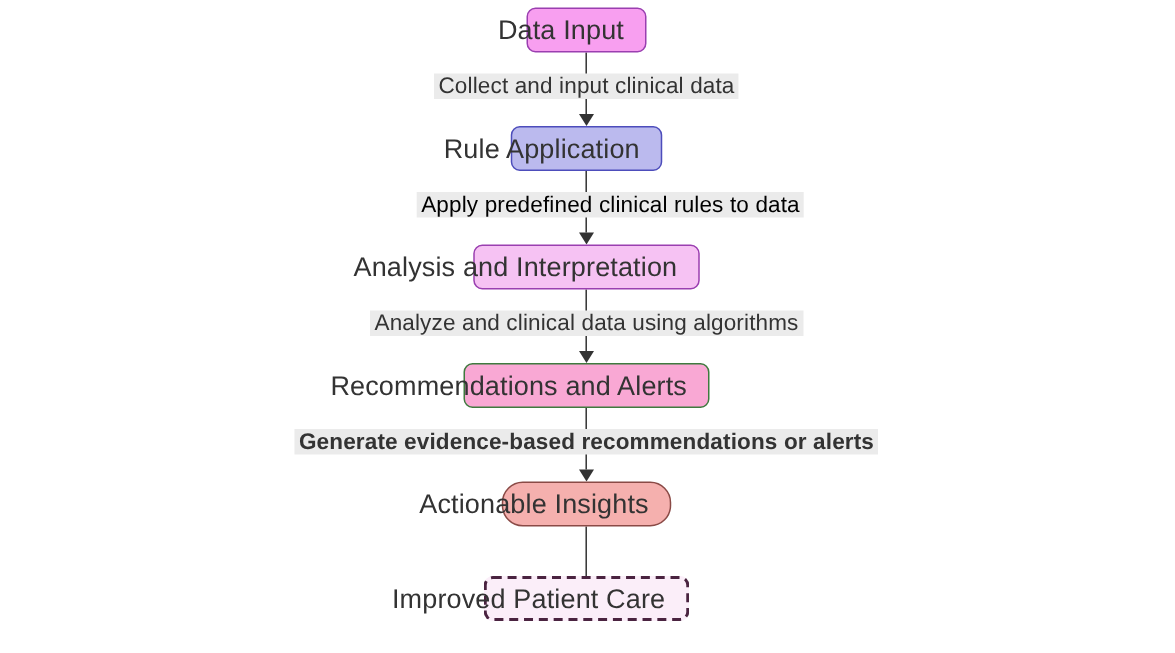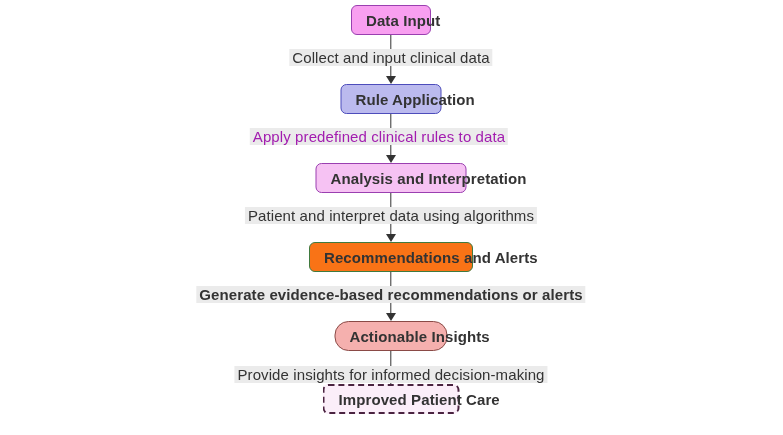--- a/index.html
+++ b/index.html
@@ -21,31 +21,30 @@
     height: 435px;
   }
 
   
   .node {
     position: absolute;
     transform: translateX(-50%);
     box-sizing: border-box;
     display: flex;
     align-items: center;
-    justify-content: flex-start;
+    justify-content: flex-end;
     border-radius: 6px;
     border-width: 1.3px;
     border-style: solid;
     height: 30px;
     padding: 0 14px;
     white-space: nowrap;
-    font-size: 15px;
+    font-size: 18px;
     line-height: 1;
     letter-spacing: 0.1px;
-    font-weight: bold;
   }
   .node-label {
     display: block;
     pointer-events: none;
   }
 
   .node.dashed {
     border-style: dashed;
     border-width: 2.2px;
   }
@@ -82,40 +81,39 @@
 </style>
 </head>
 <body>
 
 <div id="flowchart">
     <div class="edge-line" style="left: 391px; top: 35px; height: 41px; background: rgb(51, 51, 51);"></div>
     <div class="edge-arrow" style="left: 391px; top: 76px; border-top-color: rgb(51, 51, 51);"></div>
     <div class="edge-label" style="left: 391px; top: 49px; background: rgb(235, 235, 235); color: rgb(51, 51, 51);">Collect and input clinical data</div>
     <div class="edge-line" style="left: 391px; top: 114px; height: 41px; background: rgb(51, 51, 51);"></div>
     <div class="edge-arrow" style="left: 391px; top: 155px; border-top-color: rgb(51, 51, 51);"></div>
-    <div class="edge-label" style="left: 379px; top: 128px; background: rgb(235, 235, 235); color: #a21caf;">Apply predefined clinical rules to data</div>
+    <div class="edge-label" style="left: 407px; top: 128px; background: rgb(235, 235, 235); color: #000000;">Apply predefined clinical rules to data</div>
     <div class="edge-line" style="left: 391px; top: 193px; height: 41px; background: rgb(51, 51, 51);"></div>
     <div class="edge-arrow" style="left: 391px; top: 234px; border-top-color: rgb(51, 51, 51);"></div>
-    <div class="edge-label" style="left: 391px; top: 207px; background: rgb(235, 235, 235); color: rgb(51, 51, 51);">Patient and interpret data using algorithms</div>
+    <div class="edge-label" style="left: 391px; top: 207px; background: rgb(235, 235, 235); color: rgb(51, 51, 51);">Analyze and clinical data using algorithms</div>
     <div class="edge-line" style="left: 391px; top: 272px; height: 41px; background: rgb(51, 51, 51);"></div>
     <div class="edge-arrow" style="left: 391px; top: 313px; border-top-color: rgb(51, 51, 51);"></div>
     <div class="edge-label" style="left: 391px; top: 286px; background: rgb(235, 235, 235); color: rgb(51, 51, 51); font-weight: bold;">Generate evidence-based recommendations or alerts</div>
     <div class="edge-line" style="left: 391px; top: 351px; height: 41px; background: rgb(51, 51, 51);"></div>
     <div class="edge-arrow" style="left: 391px; top: 392px; border-top-color: rgb(51, 51, 51);"></div>
-    <div class="edge-label" style="left: 391px; top: 366px; background: rgb(235, 235, 235); color: rgb(51, 51, 51);">Provide insights for informed decision-making</div>
     <div class="node" style="left: 391px; top: 5px; width: 80px; background: rgb(248, 159, 240); border-color: rgb(154, 63, 176); color: rgb(51, 51, 51);">
       <span class="node-label">Data Input</span>
     </div>
     <div class="node" style="left: 391px; top: 84px; width: 101px; background: rgb(187, 186, 238); border-color: rgb(77, 77, 187); color: rgb(51, 51, 51);">
       <span class="node-label">Rule Application</span>
     </div>
     <div class="node" style="left: 391px; top: 163px; width: 151px; background: rgb(246, 194, 243); border-color: rgb(154, 63, 176); color: rgb(51, 51, 51);">
       <span class="node-label">Analysis and Interpretation</span>
     </div>
-    <div class="node" style="left: 391px; top: 242px; width: 164px; background: #f97316; border-color: rgb(63, 122, 63); color: rgb(51, 51, 51);">
+    <div class="node" style="left: 391px; top: 242px; width: 164px; background: #f9a8d4; border-color: rgb(63, 122, 63); color: rgb(51, 51, 51);">
       <span class="node-label">Recommendations and Alerts</span>
     </div>
     <div class="node" style="left: 391px; top: 321px; width: 113px; background: rgb(245, 176, 174); border-color: rgb(138, 74, 70); color: rgb(51, 51, 51); border-radius: 14px;">
       <span class="node-label">Actionable Insights</span>
     </div>
     <div class="node dashed" style="left: 391px; top: 384px; width: 137px; background: rgb(251, 238, 249); border-color: rgb(74, 35, 64); color: rgb(51, 51, 51);">
       <span class="node-label">Improved Patient Care</span>
     </div>
   </div>
 

